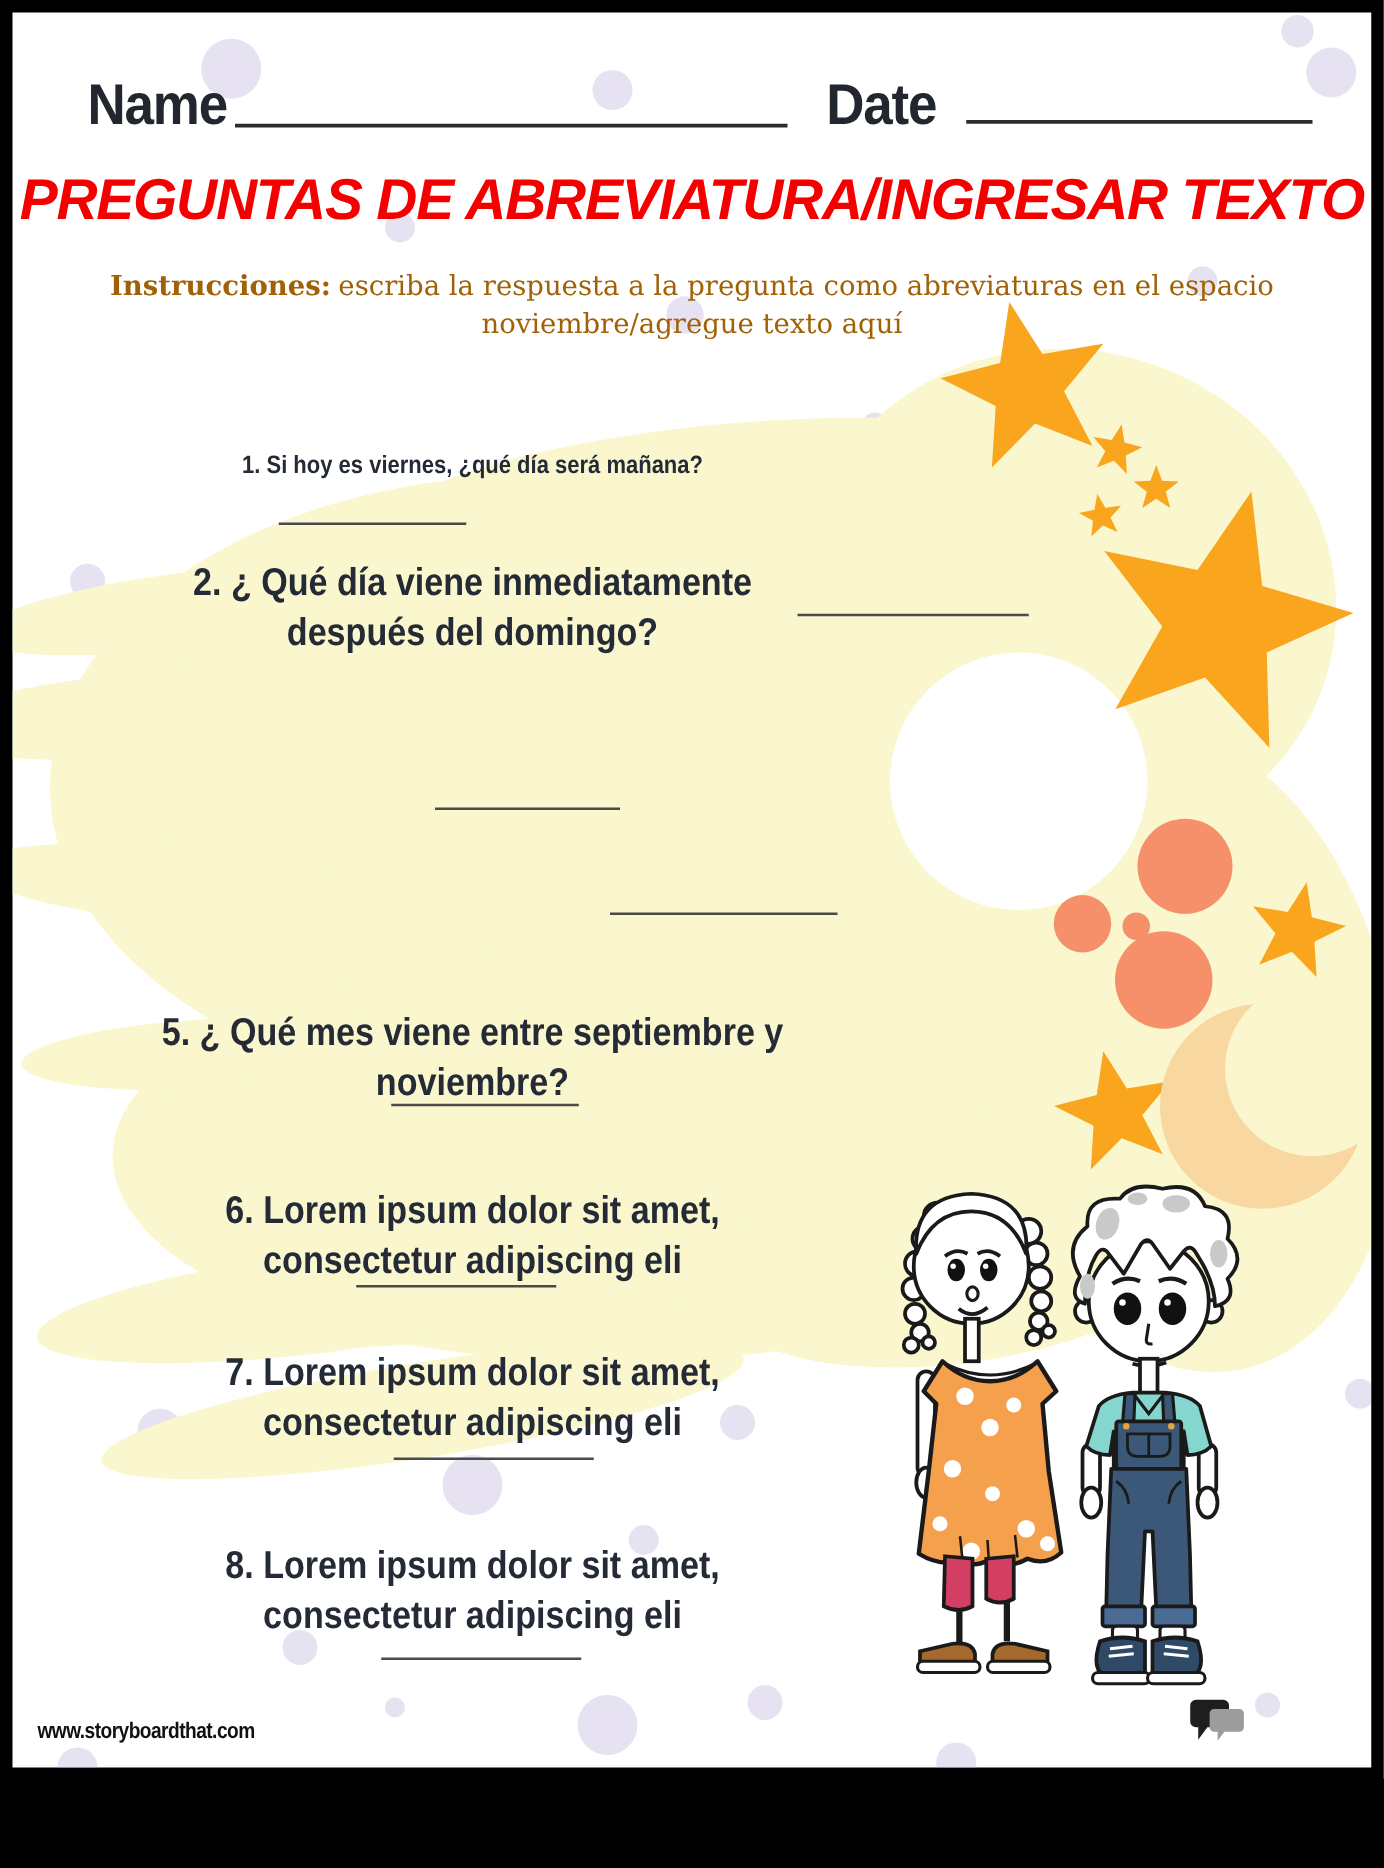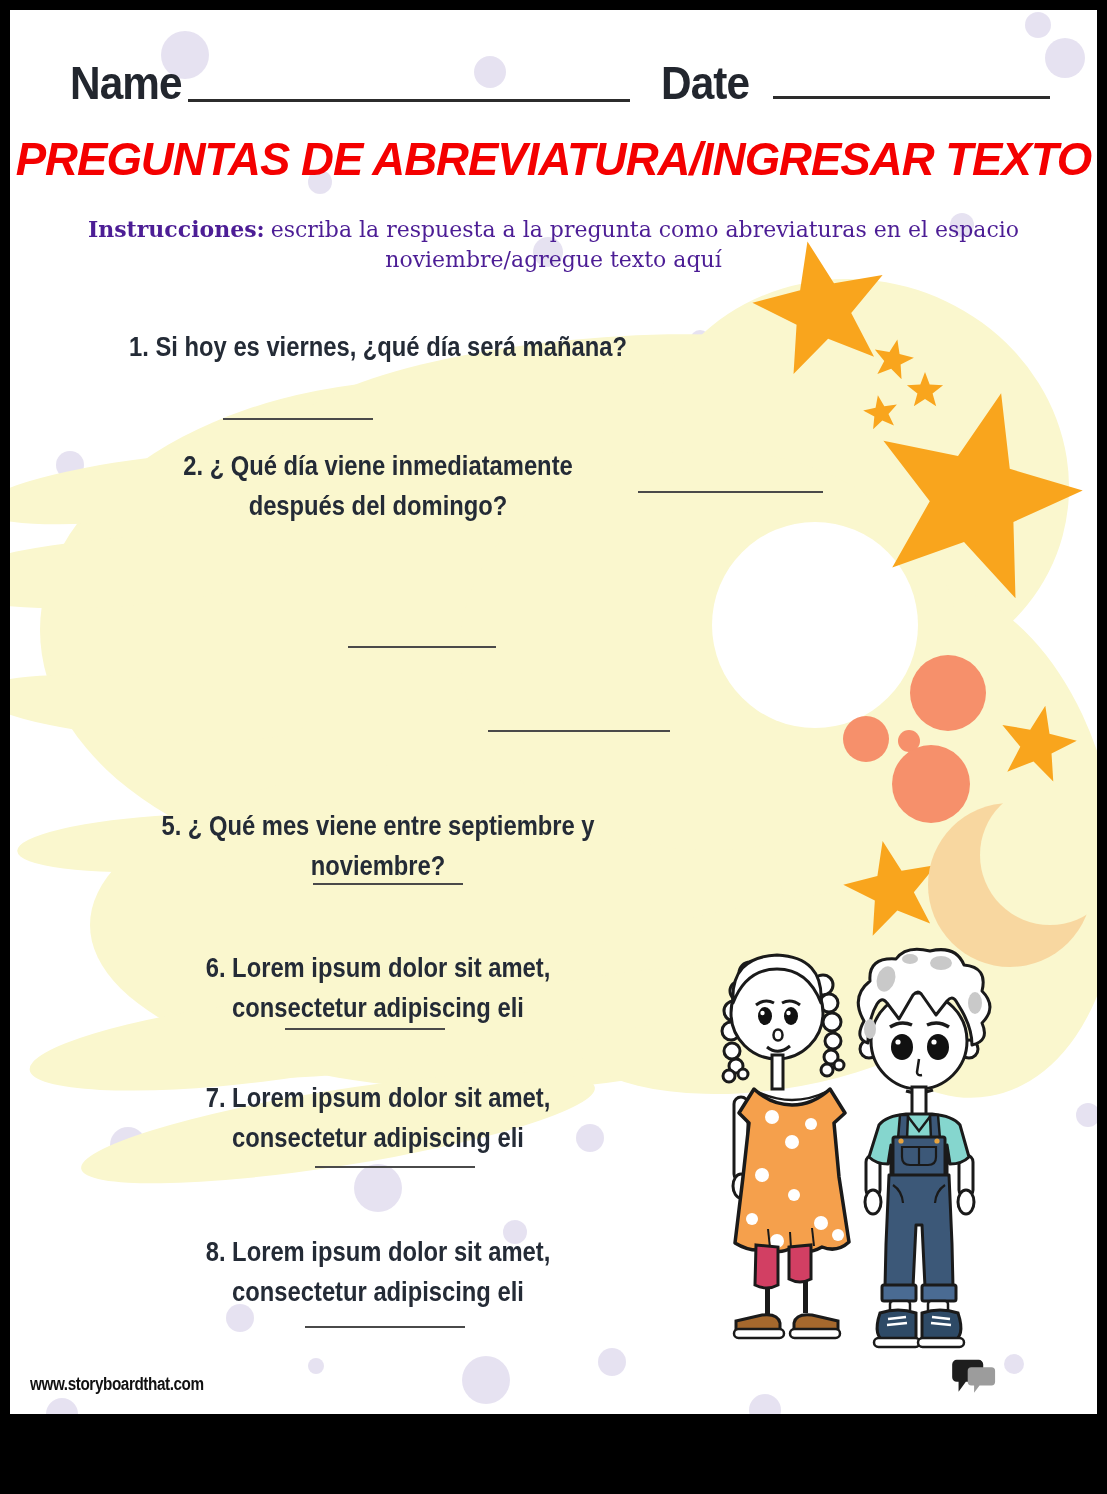--- a/index.html
+++ b/index.html
@@ -25,30 +25,30 @@
   .date-line{left:763px;top:86px;width:277px;}
 
   .title{
     position:absolute;left:0;right:0;top:122px;margin:0;text-align:center;
     font-size:46px;font-weight:700;font-style:italic;letter-spacing:-1px;
     color:#f40000;transform:scaleX(0.99);
   }
 
   .instructions{
     position:absolute;left:0;right:0;top:204px;text-align:center;
-    font-family:"DejaVu Serif", serif;font-size:22px;line-height:30px;color:#4c1d95;
+    font-family:"DejaVu Serif", serif;font-size:22px;line-height:30px;color:#a16207;
   }
   .instructions .ibold{font-weight:700;margin-right:6px;}
 
   .q{
     position:absolute;left:-10px;width:756px;text-align:center;
-    color:#242b36;font-weight:700;font-size:27px;line-height:40px;
+    color:#242b36;font-weight:700;font-size:31px;line-height:40px;
   }
   .q .qline{display:block;transform:scaleX(0.88);}
-  .q.small{font-size:27px;line-height:34px;}
+  .q.small{font-size:20px;line-height:34px;margin-top:25px;}
 
   .ans{position:absolute;border-bottom:2px solid #4a4a4a;height:0;}
 
   .footer-url{
     position:absolute;left:20px;top:1364px;font-size:18px;font-weight:700;color:#111;
     transform:scaleX(0.85);transform-origin:left center;letter-spacing:-0.5px;
   }
   .logo{
     position:absolute;left:893px;top:1348px;display:flex;align-items:center;gap:23px;flex-direction:column;
   }

